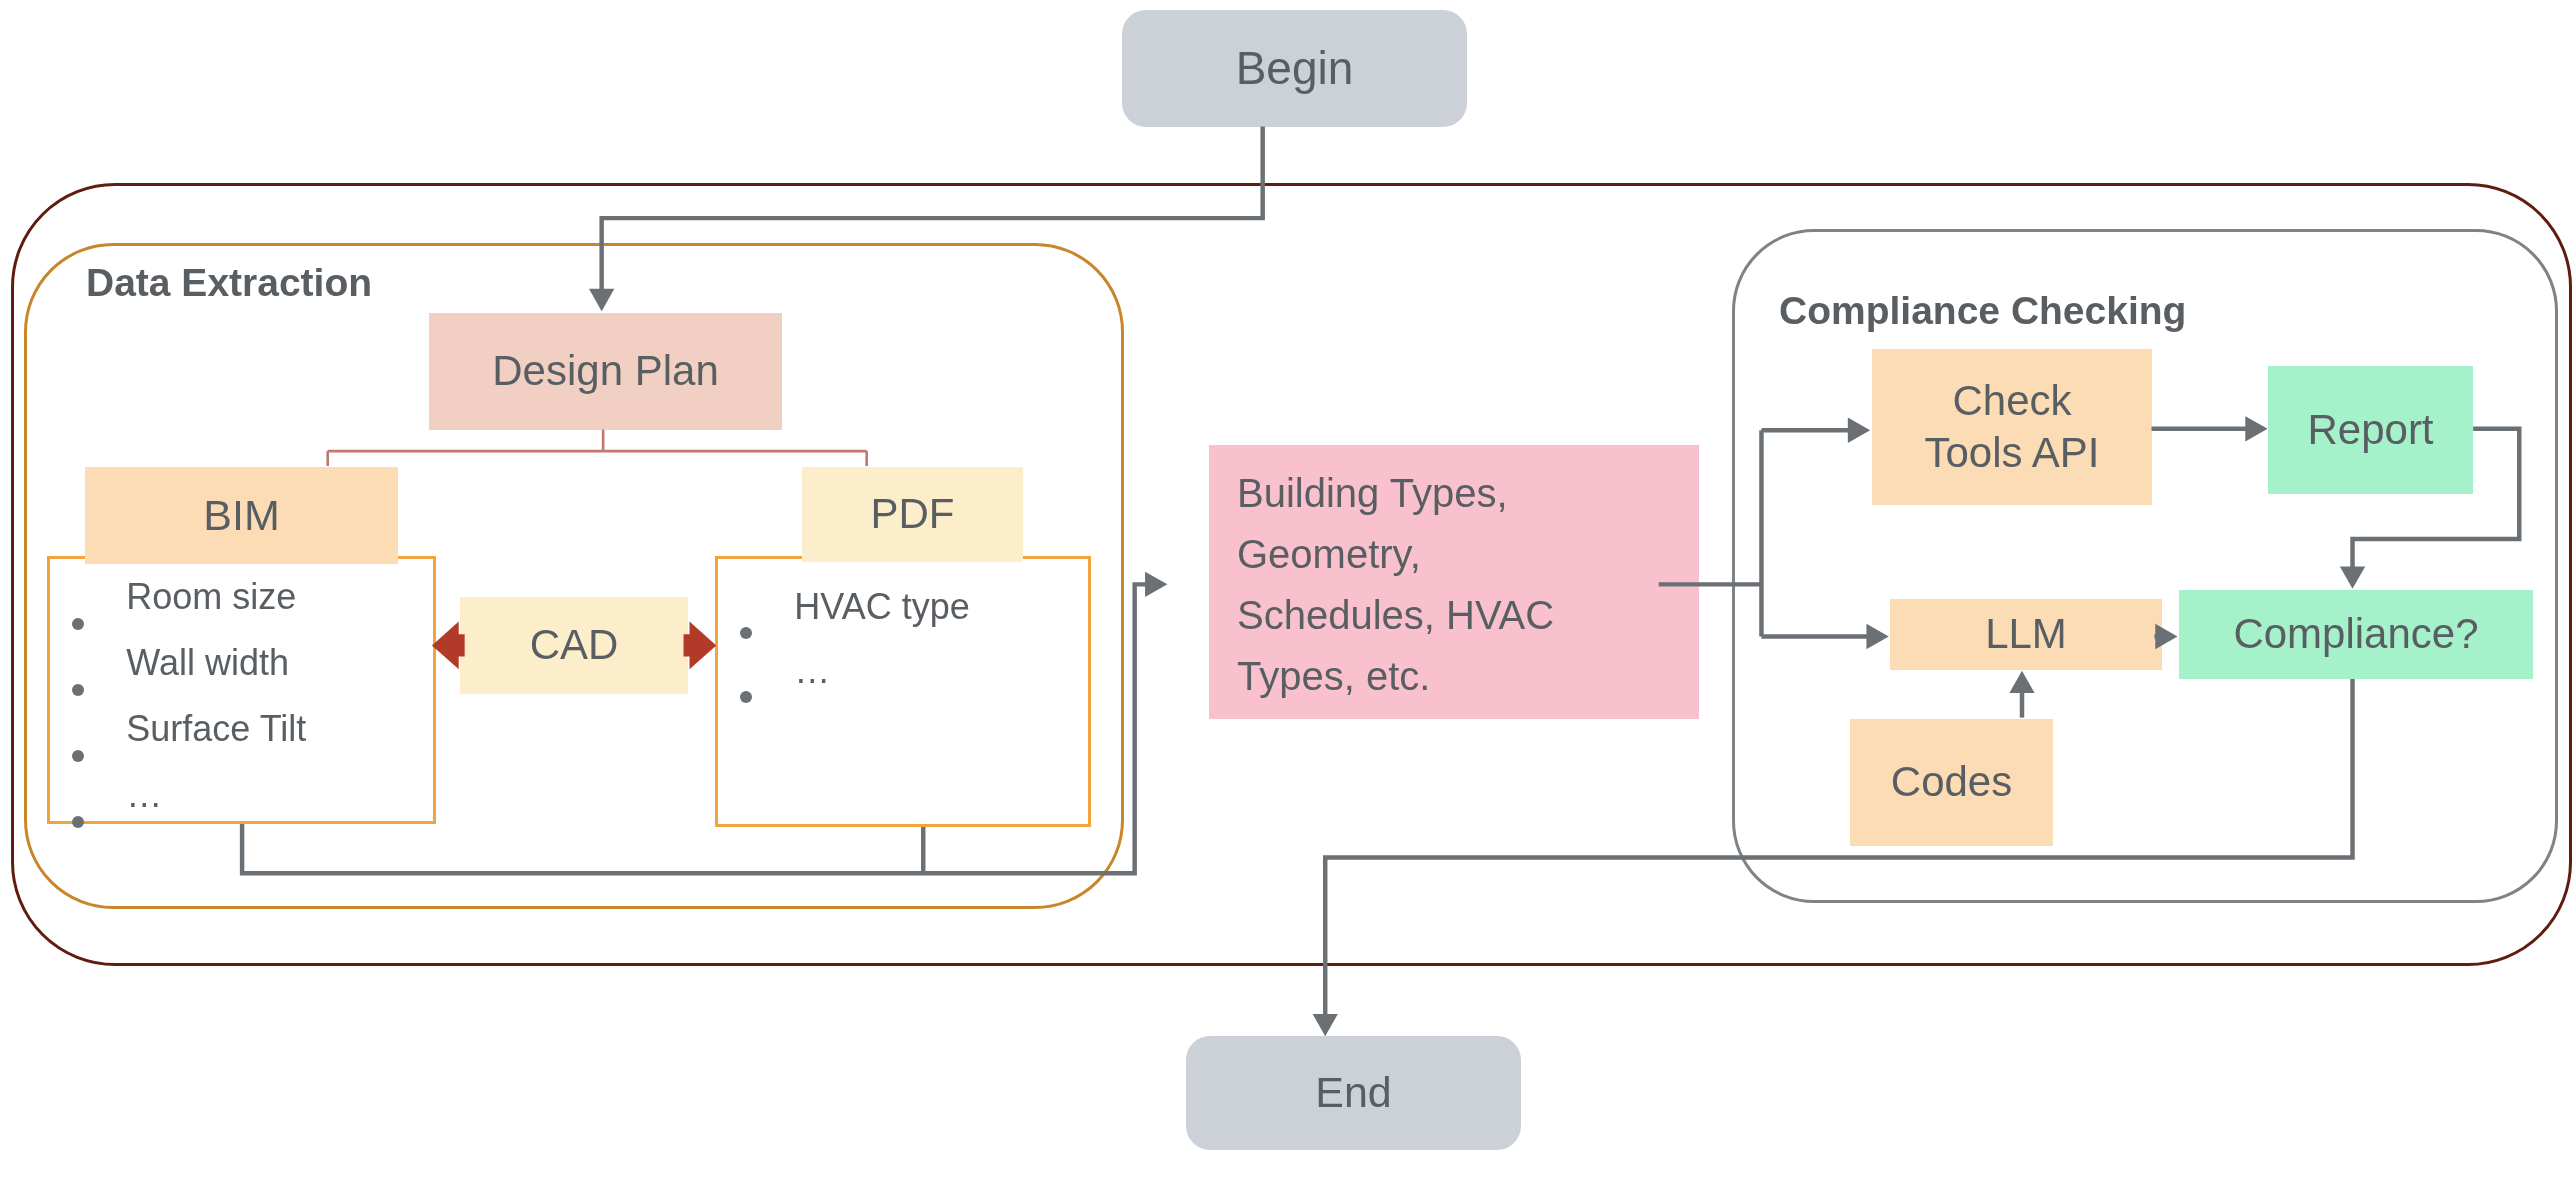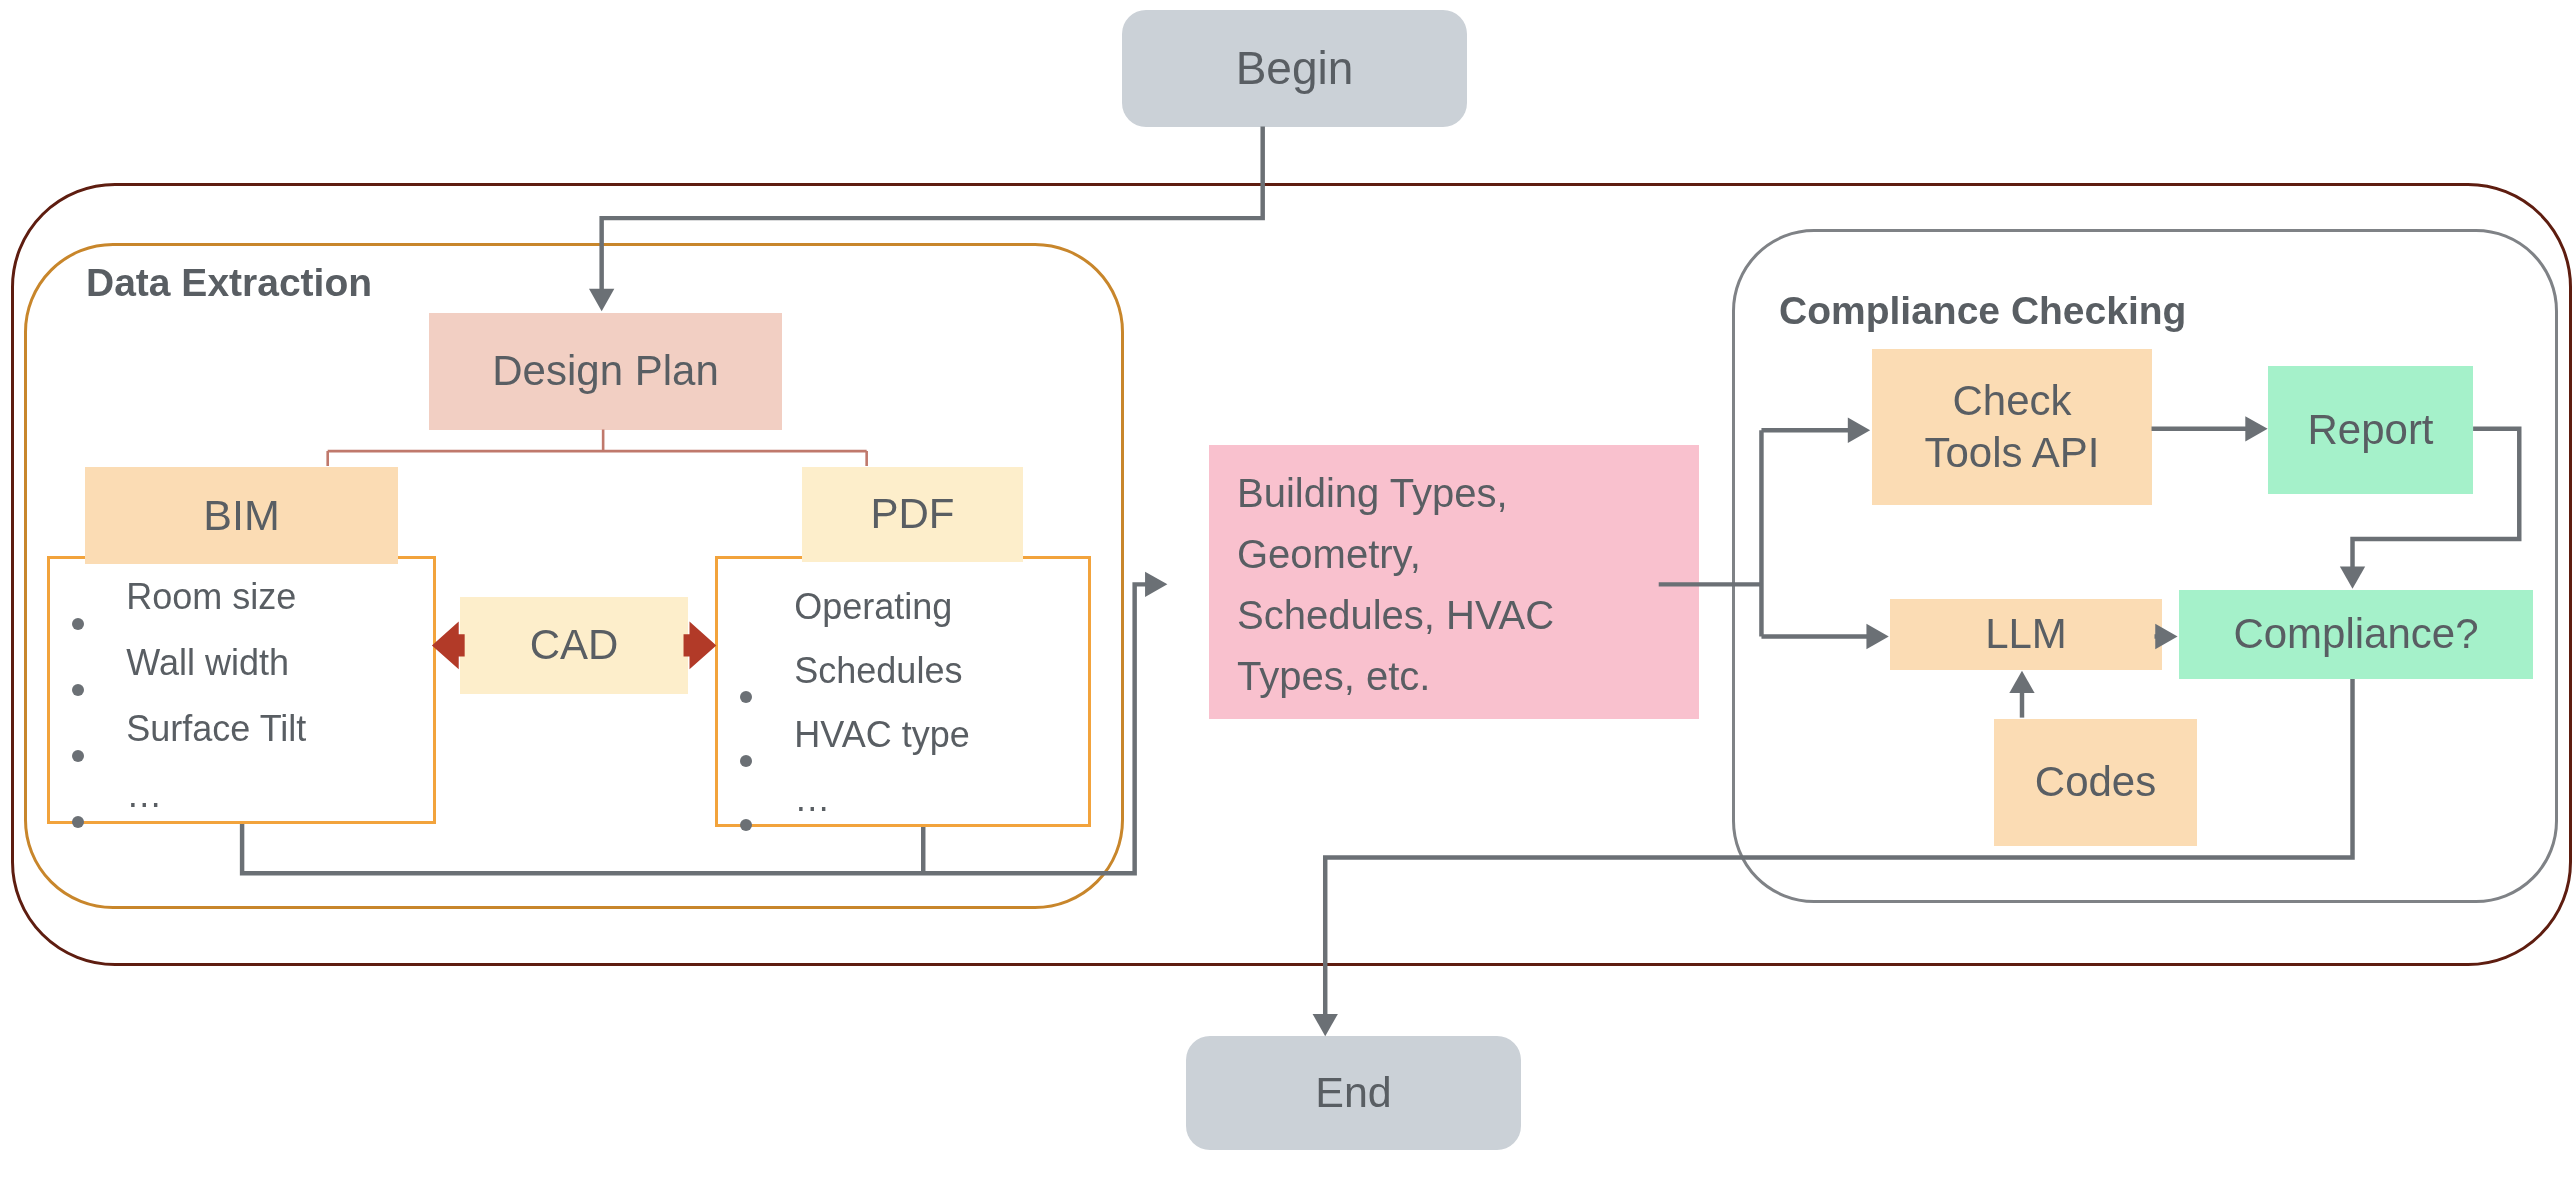--- a/index.html
+++ b/index.html
@@ -88,24 +88,20 @@
   <div class="node" style="left:460px; top:597px; width:228px; height:97px; background:var(--cream); font-size:42px;">
     <span>CAD</span>
   </div>
 
   <div class="node hdr" style="left:802px; top:467px; width:221px; height:95px; background:var(--cream); font-size:42px;">
     <span>PDF</span>
   </div>
   <div class="listbox pdf" style="left:715px; top:556px; width:376px; height:271px; padding-top:16.4px;">
     <div class="bullet-item">
       <span class="bullet-dot"></span>
-      <span class="bullet-text" style="width:253px;">Operating Schedules</span>
-    </div>
-    <div class="bullet-item">
-      <span class="bullet-dot"></span>
       <span class="bullet-text">HVAC type</span>
     </div>
     <div class="bullet-item">
       <span class="bullet-dot"></span>
       <span class="bullet-text">…</span>
     </div>
   </div>
 
   <div class="pinkbox" style="left:1169px; top:445px; width:490px; height:274px;">
     <div>Building Types,</div>
@@ -120,21 +116,21 @@
   </div>
   <div class="node" style="left:2268px; top:366px; width:205px; height:128px; background:var(--green); font-size:42px;">
     <span>Report</span>
   </div>
   <div class="node" style="left:1890px; top:599px; width:272px; height:71px; background:var(--peach); font-size:42px;">
     <span>LLM</span>
   </div>
   <div class="node" style="left:2179px; top:590px; width:354px; height:89px; background:var(--green); font-size:42px;">
     <span>Compliance?</span>
   </div>
-  <div class="node" style="left:1994px; top:719px; width:203px; height:127px; background:var(--peach); font-size:42px;text-align:right;">
+  <div class="node" style="left:1850px; top:719px; width:203px; height:127px; background:var(--peach); font-size:42px;text-align:right;">
     <span>Codes</span>
   </div>
 
   <svg class="wires" width="2576" height="1200" viewBox="0 0 3460 1612">
 
     <g>
       <path class="wire" d="M1696 170 L1696 293 L808 293 L808 402"></path>
       <polygon class="ah" points="808,418 791,388 825,388"></polygon>
     </g>
 

